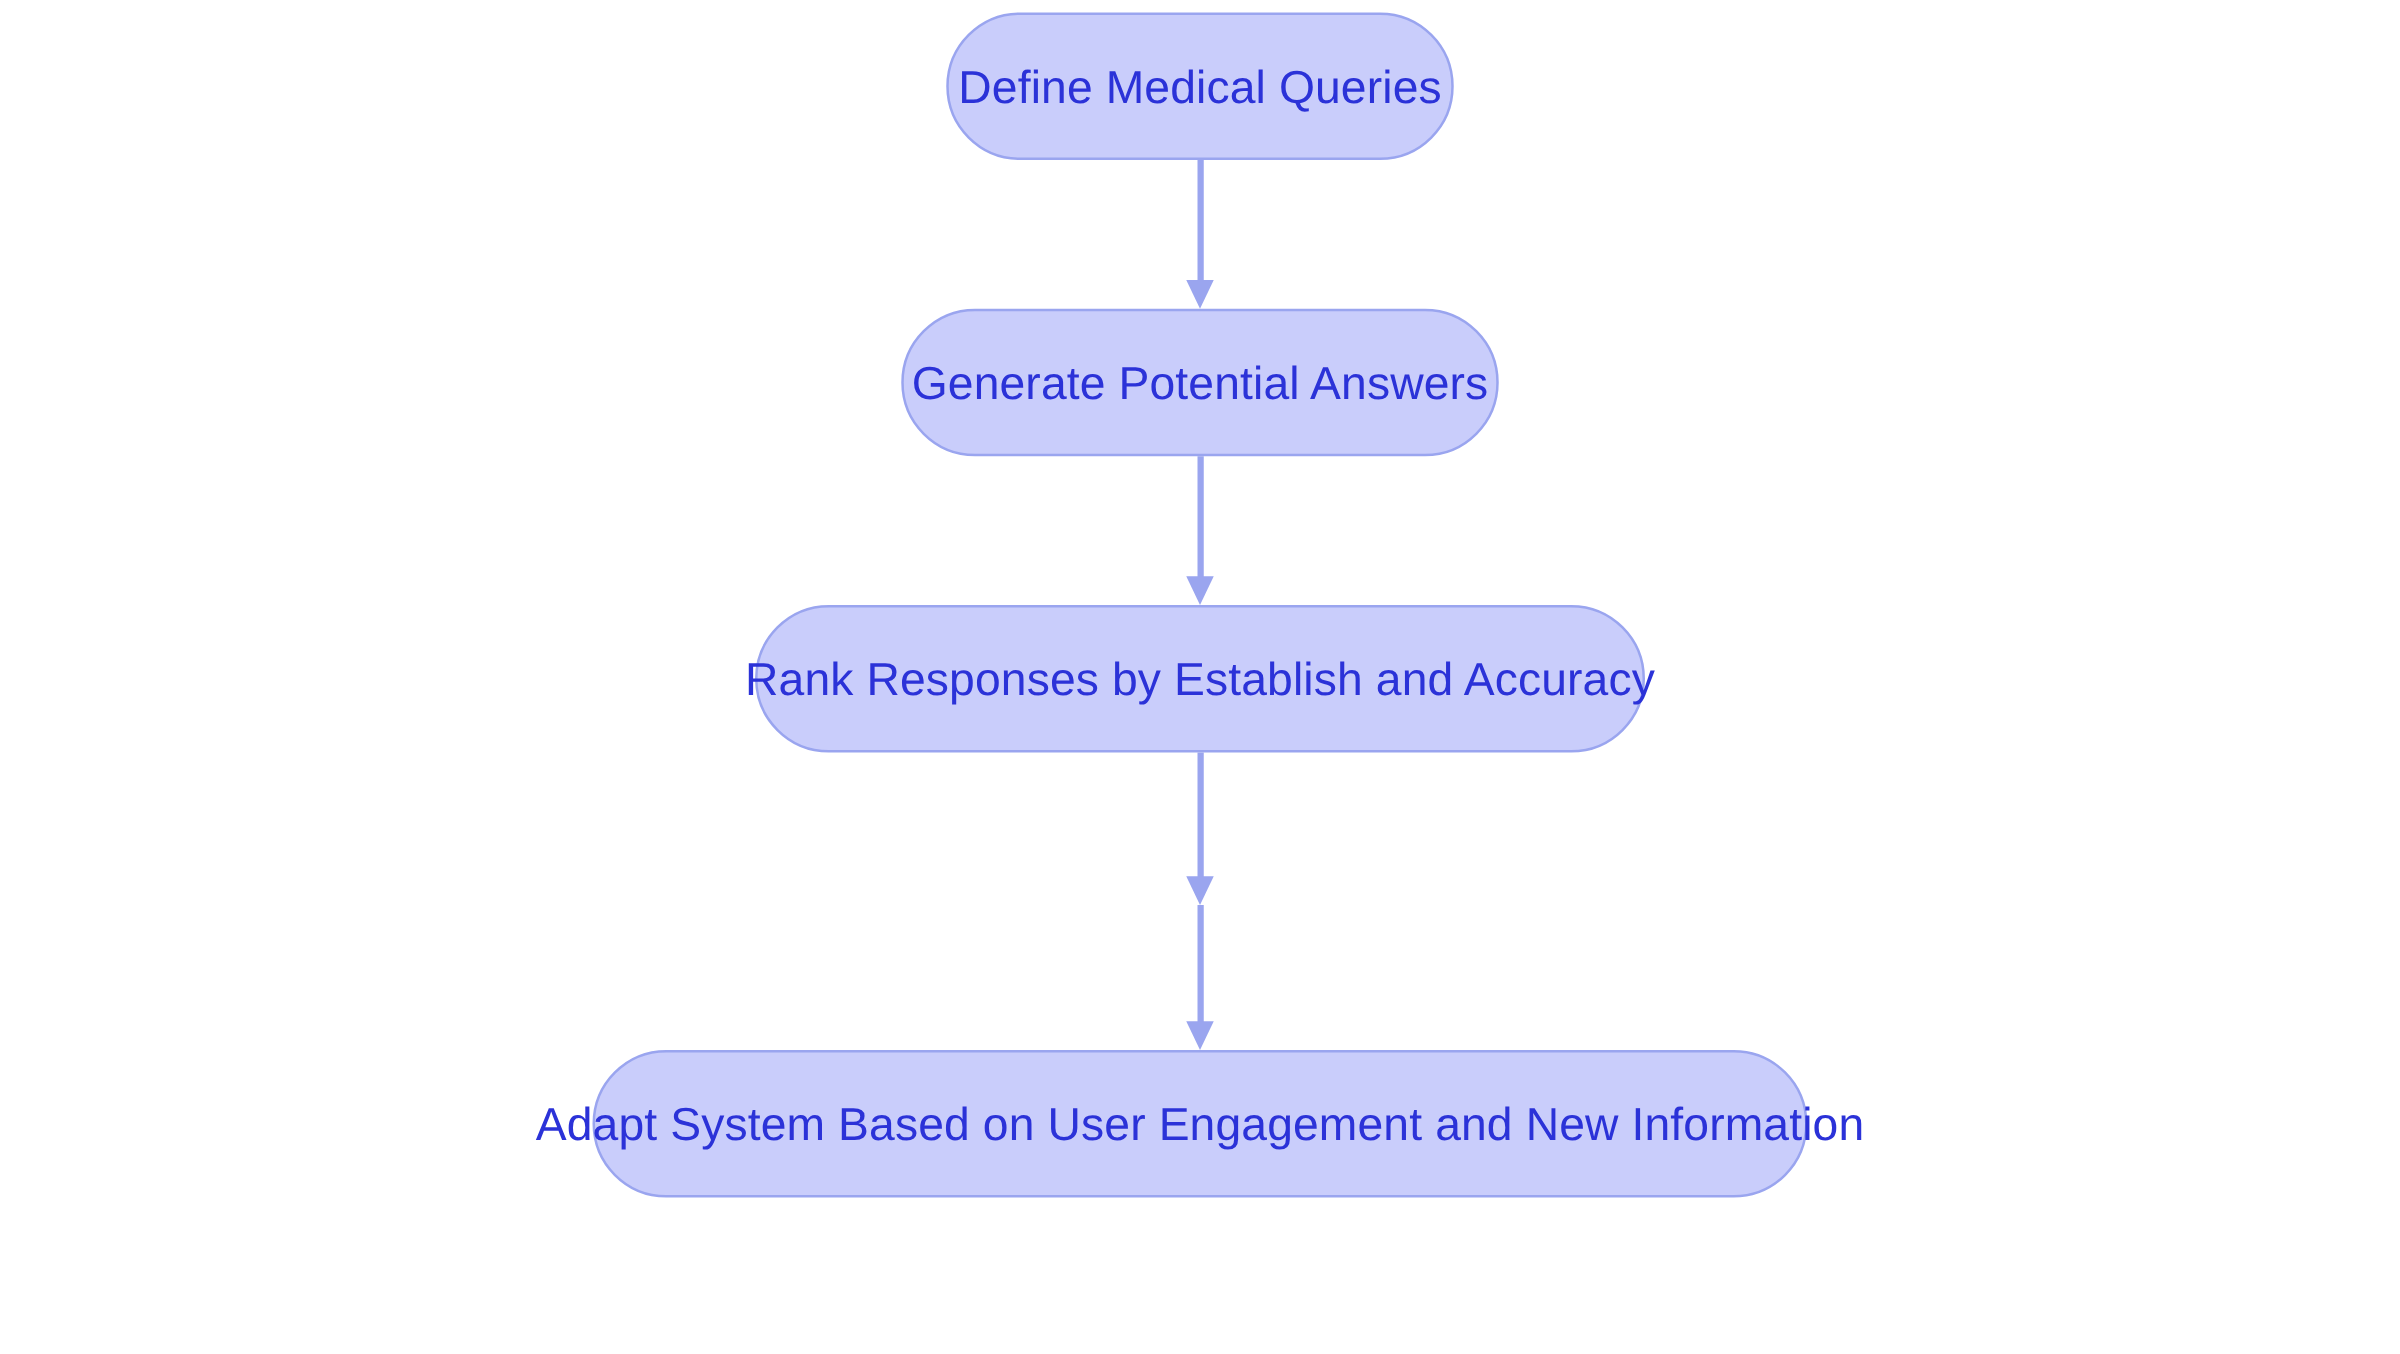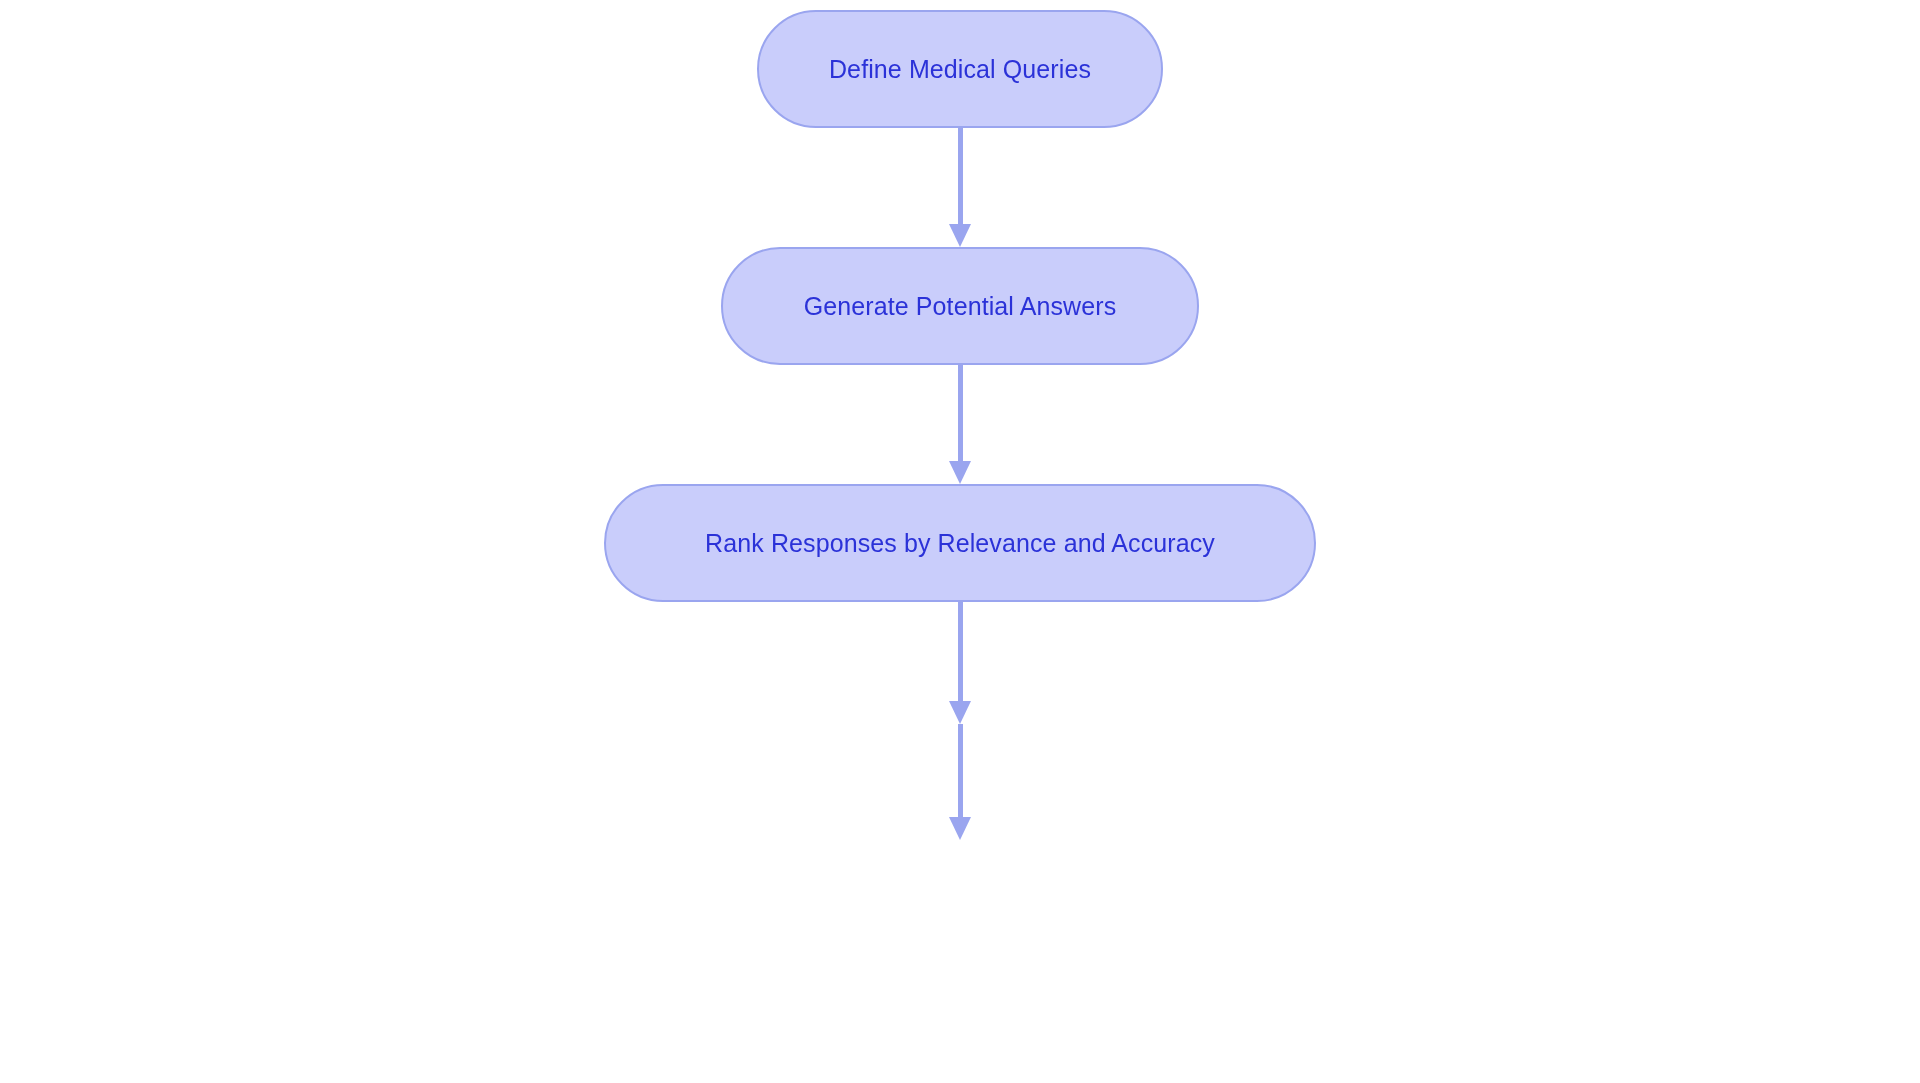--- a/index.html
+++ b/index.html
@@ -33,21 +33,21 @@
   }
   .node {
     box-sizing: border-box;
     background: #c9cdfb;
     border: 2px solid #9aa5ef;
     border-radius: 60px;
     display: flex;
     align-items: center;
     justify-content: center;
     color: #2b32d8;
-    font-size: 25px;
+    font-size: 37px;
     letter-spacing: 0.1px;
     line-height: 1;
     white-space: nowrap;
     padding: 0 46px;
     height: 118px;
   }
   .node-label {
     display: block;
     pointer-events: none;
   }
@@ -104,29 +104,32 @@
     <div class="node n1">
       <span class="node-label">Generate Potential Answers</span>
     </div>
 
     <div class="connector c1">
       <div class="line"></div>
       <div class="arrowhead"></div>
     </div>
 
     <div class="node n2">
-      <span class="node-label">Rank Responses by Relevance and Accuracy</span>
+      <span class="node-label">Rank Responses by Establish and Accuracy</span>
     </div>
 
     <div class="connector c2">
       <div class="line"></div>
       <div class="arrowhead"></div>
     </div>
 
 
     <div class="connector c3">
       <div class="line"></div>
       <div class="arrowhead"></div>
     </div>
 
+    <div class="node n4">
+      <span class="node-label">Adapt System Based on User Engagement and New Information</span>
+    </div>
 
   </div>
 </div>
 
 </body></html>

